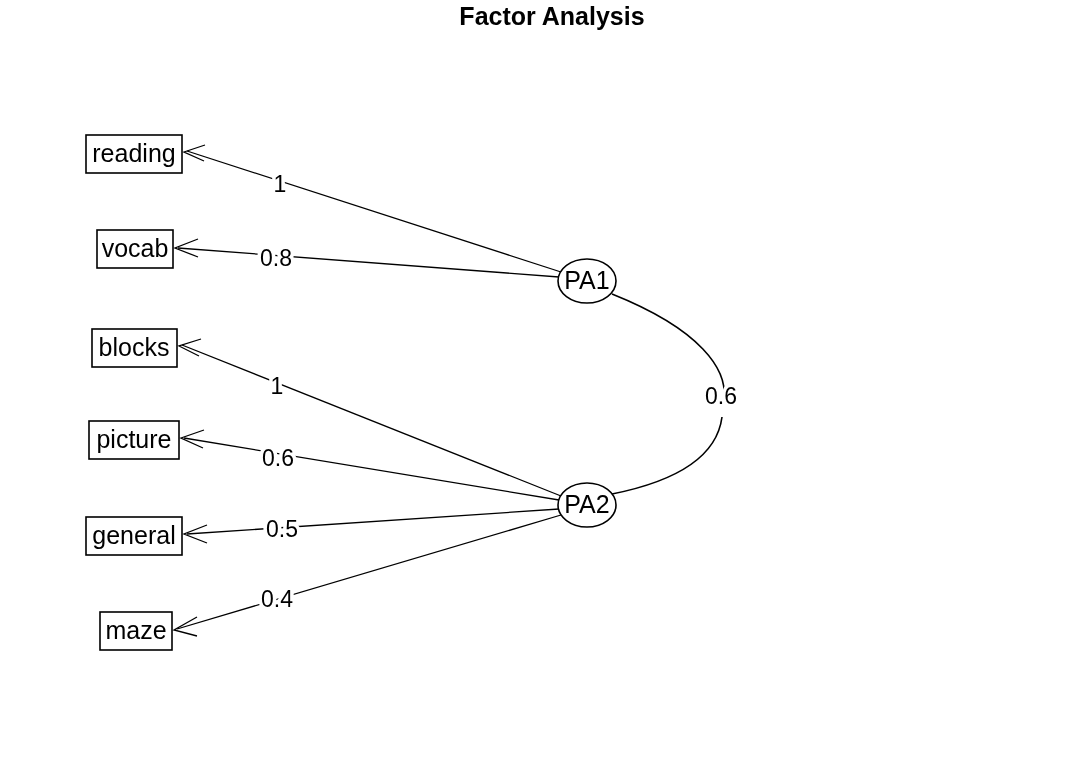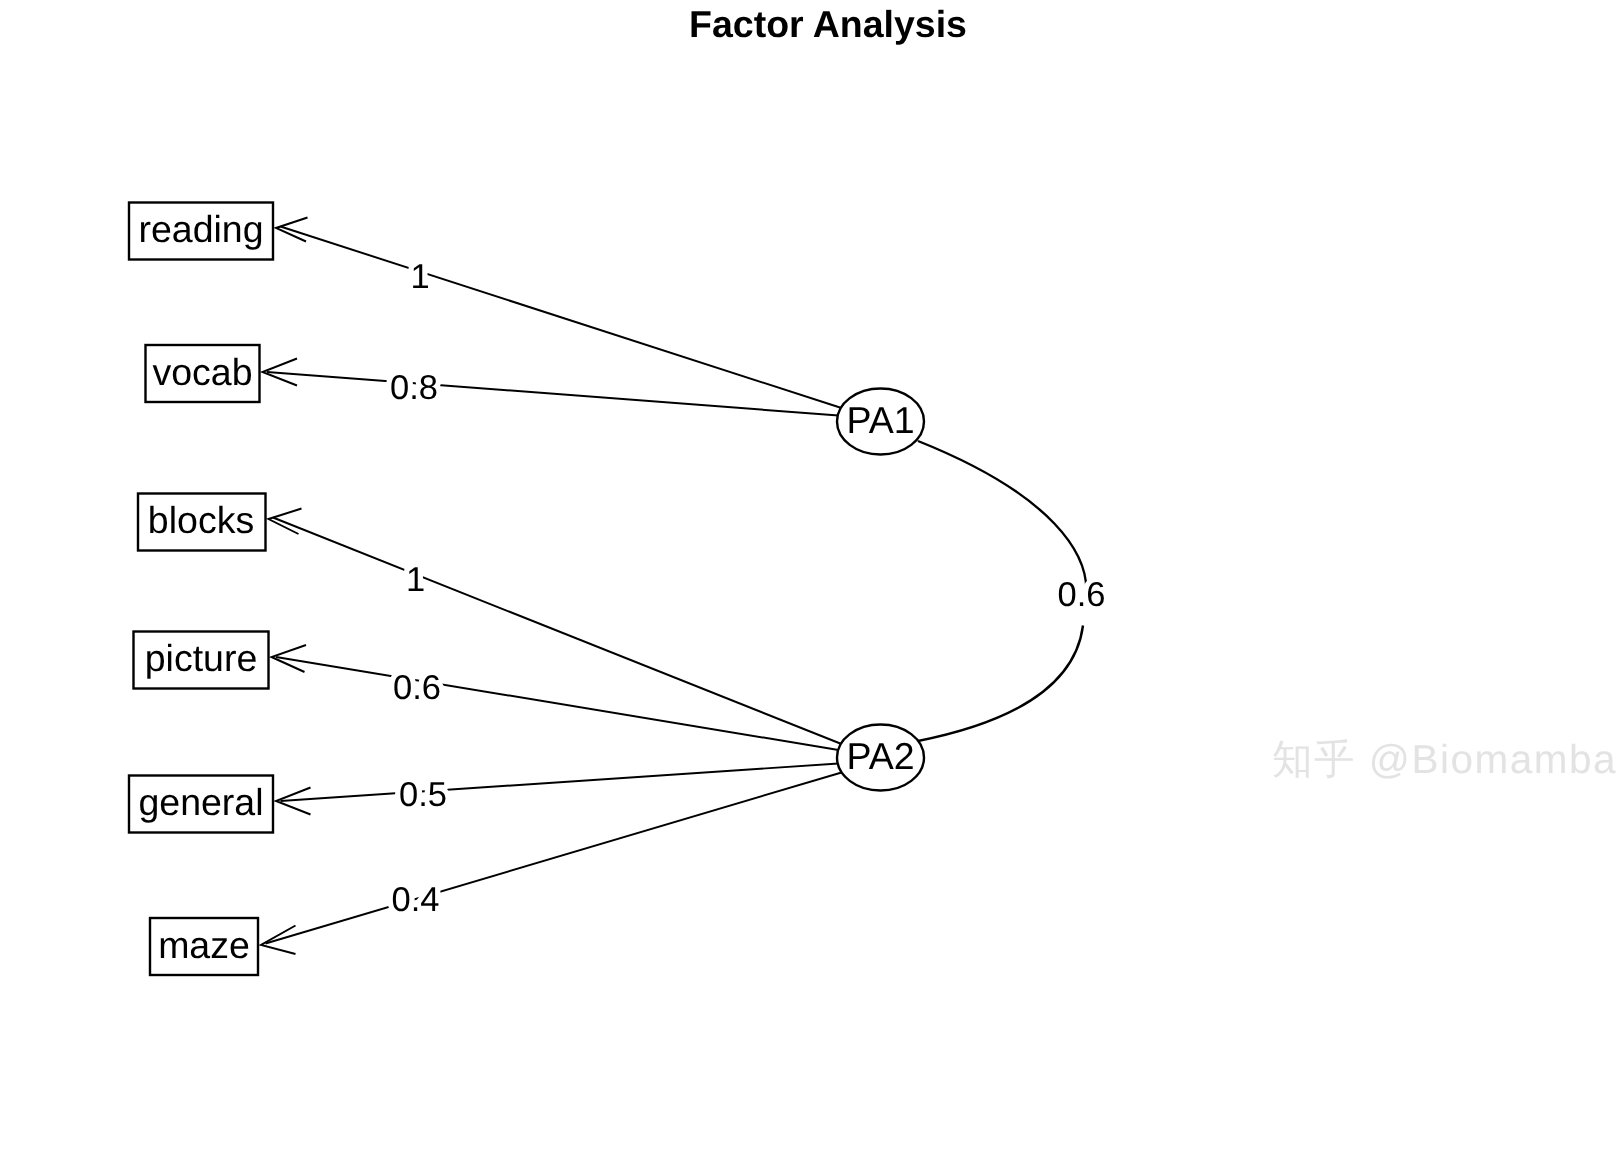--- a/index.html
+++ b/index.html
@@ -198,14 +198,13 @@
         <ellipse class="node-ellipse" cx="575" cy="281" rx="29" ry="22"></ellipse>
         <text class="node-label" x="575" y="282">PA1</text>
       </g>
       <g>
         <ellipse class="node-ellipse" cx="575" cy="505" rx="29" ry="22"></ellipse>
         <text class="node-label" x="575" y="506">PA2</text>
       </g>
     </g>
   </svg>
 
-  <div class="watermark">知乎 @Biomamba</div>
 </div>
 
 </body></html>

